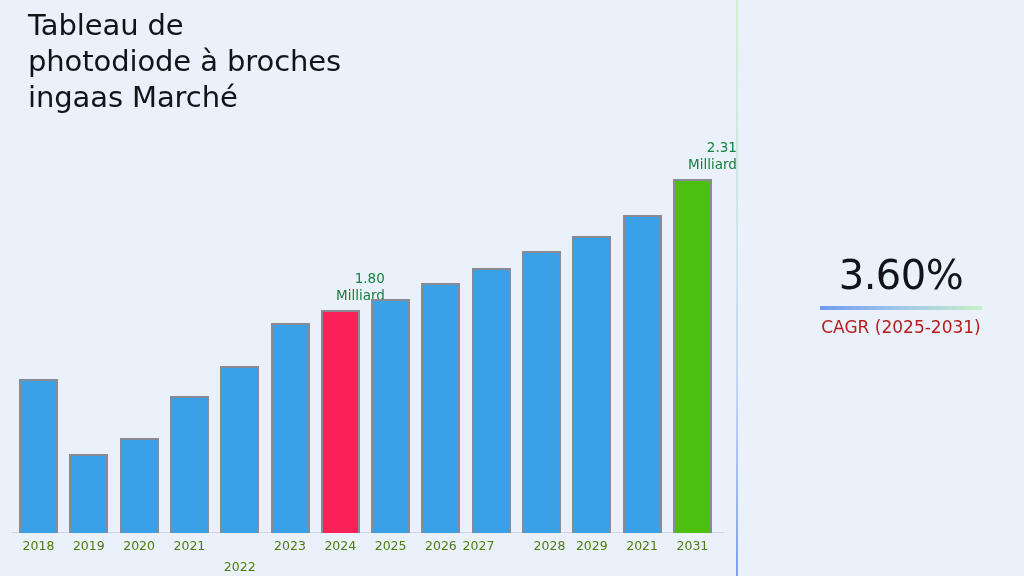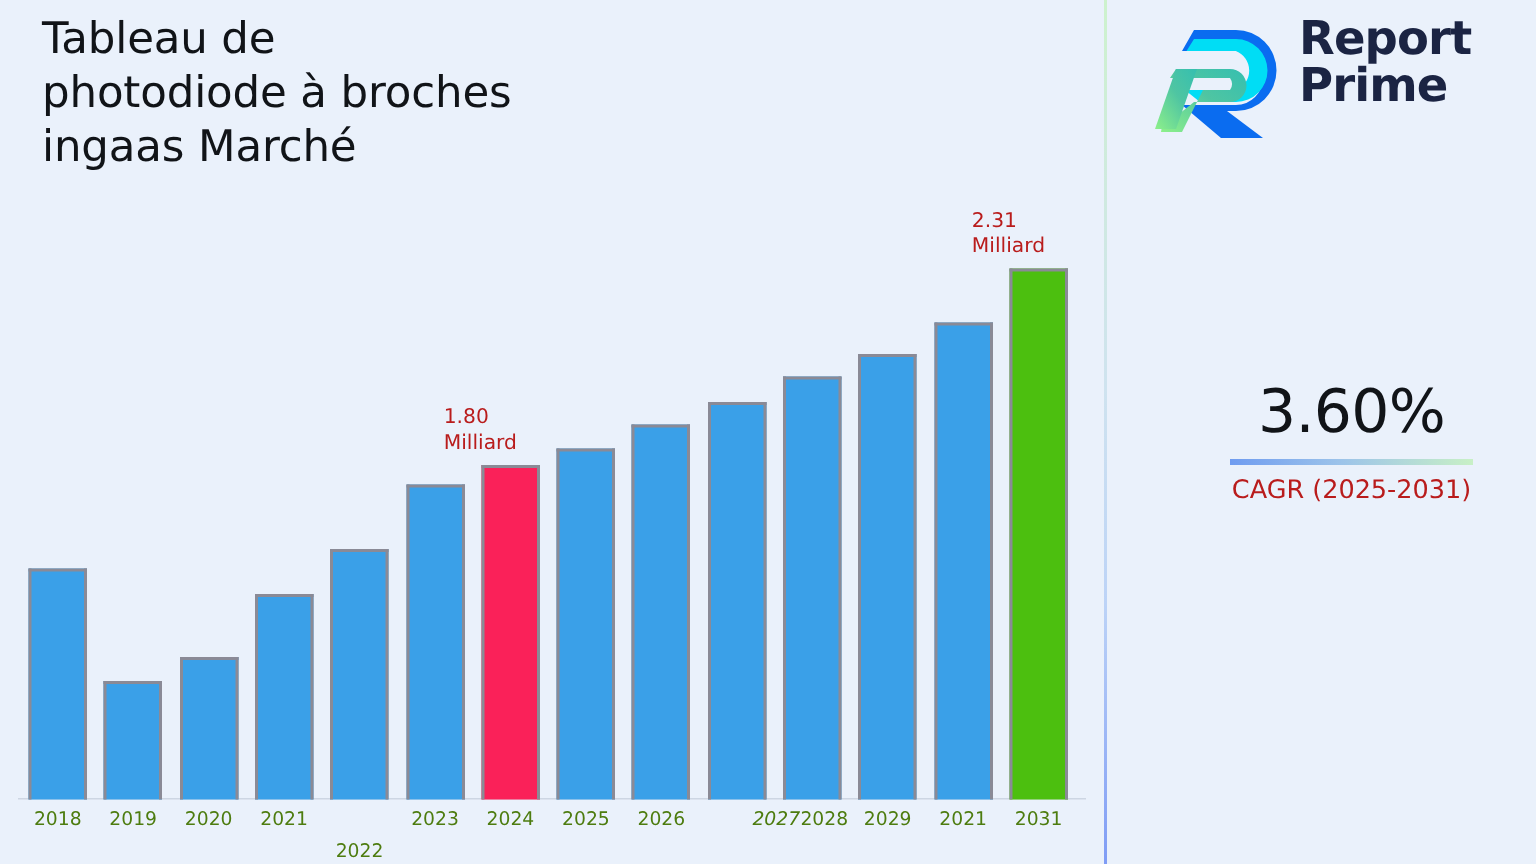--- a/index.html
+++ b/index.html
@@ -32,24 +32,24 @@
     box-sizing:border-box;
     border:2px solid #8a8a96;
     border-bottom:none;
   }
   .bar.blue{background:#3aa0e8;}
   .bar.pink{background:#fa2159;}
   .bar.green{background:#4cbf0f;}
 
   .bar-label{
     position:absolute;
-    text-align:left;
+    text-align:right;
     font-size:13.5px;
     line-height:17px;
-    color:#b91c1c;
+    color:#15803d;
     white-space:pre-line;
   }
 
   .x-tick{
     position:absolute;
     top:538px;
     text-align:center;
     font-size:12.5px;
     color:#4d7c0f;
   }
@@ -107,60 +107,38 @@
         <div class="x-tick" style="left: 260.5px; width: 59px;">2023</div>
         <div class="bar pink" style="left: 320.8px; top: 310px; width: 39px; height: 223px;"></div>
         <div class="x-tick" style="left: 310.8px; width: 59px;">2024</div>
         <div class="bar-label" style="left: 295.8px; top: 270px; width: 89px;">1.80
 Milliard</div>
         <div class="bar blue" style="left: 371.1px; top: 299px; width: 39px; height: 234px;"></div>
         <div class="x-tick" style="left: 361.1px; width: 59px;">2025</div>
         <div class="bar blue" style="left: 421.4px; top: 283px; width: 39px; height: 250px;"></div>
         <div class="x-tick" style="left: 411.4px; width: 59px;">2026</div>
         <div class="bar blue" style="left: 471.7px; top: 268px; width: 39px; height: 265px;"></div>
-        <div class="x-tick" style="left: 488px; width: 59px; font-style: italic;">2027</div>
+        <div class="x-tick" style="left: 449px; width: 59px;">2027</div>
         <div class="bar blue" style="left: 522px; top: 251px; width: 39px; height: 282px;"></div>
         <div class="x-tick" style="left: 520px; width: 59px;">2028</div>
         <div class="bar blue" style="left: 572.3px; top: 236px; width: 39px; height: 297px;"></div>
         <div class="x-tick" style="left: 562.3px; width: 59px;">2029</div>
         <div class="bar blue" style="left: 622.6px; top: 215px; width: 39px; height: 318px;"></div>
         <div class="x-tick" style="left: 612.6px; width: 59px;">2021</div>
         <div class="bar green" style="left: 672.9px; top: 179px; width: 39px; height: 354px;"></div>
         <div class="x-tick" style="left: 662.9px; width: 59px;">2031</div>
         <div class="bar-label" style="left: 647.9px; top: 139px; width: 89px;">2.31
 Milliard</div>
       </div>
   </div>
 
   <div id="divider"></div>
 
   <div id="right-panel">
 
-    <div id="logo">
-      <div id="logo-mark">
-        <svg viewBox="0 0 90 80" width="90" height="80" aria-hidden="true">
-          <defs>
-            <linearGradient id="gGreen" x1="0" y1="1" x2="1" y2="0">
-              <stop offset="0%" stop-color="#8df08a"></stop>
-              <stop offset="55%" stop-color="#4fc5a2"></stop>
-              <stop offset="100%" stop-color="#35bfb0"></stop>
-            </linearGradient>
-          </defs>
-
-          <path d="M28 6 H56 A27 27 0 0 1 56 60 H50 L74 78 H46 L20 56 H56 A14 14 0 0 0 56 20 H20 Z" fill="#0a6cf0"></path>
-
-          <path d="M28 12 H56 A21 21 0 0 1 56 54 H32 L22 46 H56 A14 14 0 0 0 56 20 H23 Z" fill="#00ddf5"></path>
-
-          <path d="M16 32 H52 A11 11 0 0 1 52 54 H28 L18 62 H8 L6 74 H20 L34 46 H52 A7 7 0 0 0 52 38 H12 Z" fill="url(#gGreen)"></path>
-          <path d="M16 32 L2 72 H16 L30 32 Z" fill="url(#gGreen)"></path>
-        </svg>
-      </div>
-      <div id="logo-text">Report
-Prime</div>
-    </div>
 
     <div id="cagr-block">
       <div id="cagr-value">3.60%</div>
       <div id="cagr-rule"></div>
       <div id="cagr-caption">CAGR (2025-2031)</div>
     </div>
 
   </div>
 </div>
 

